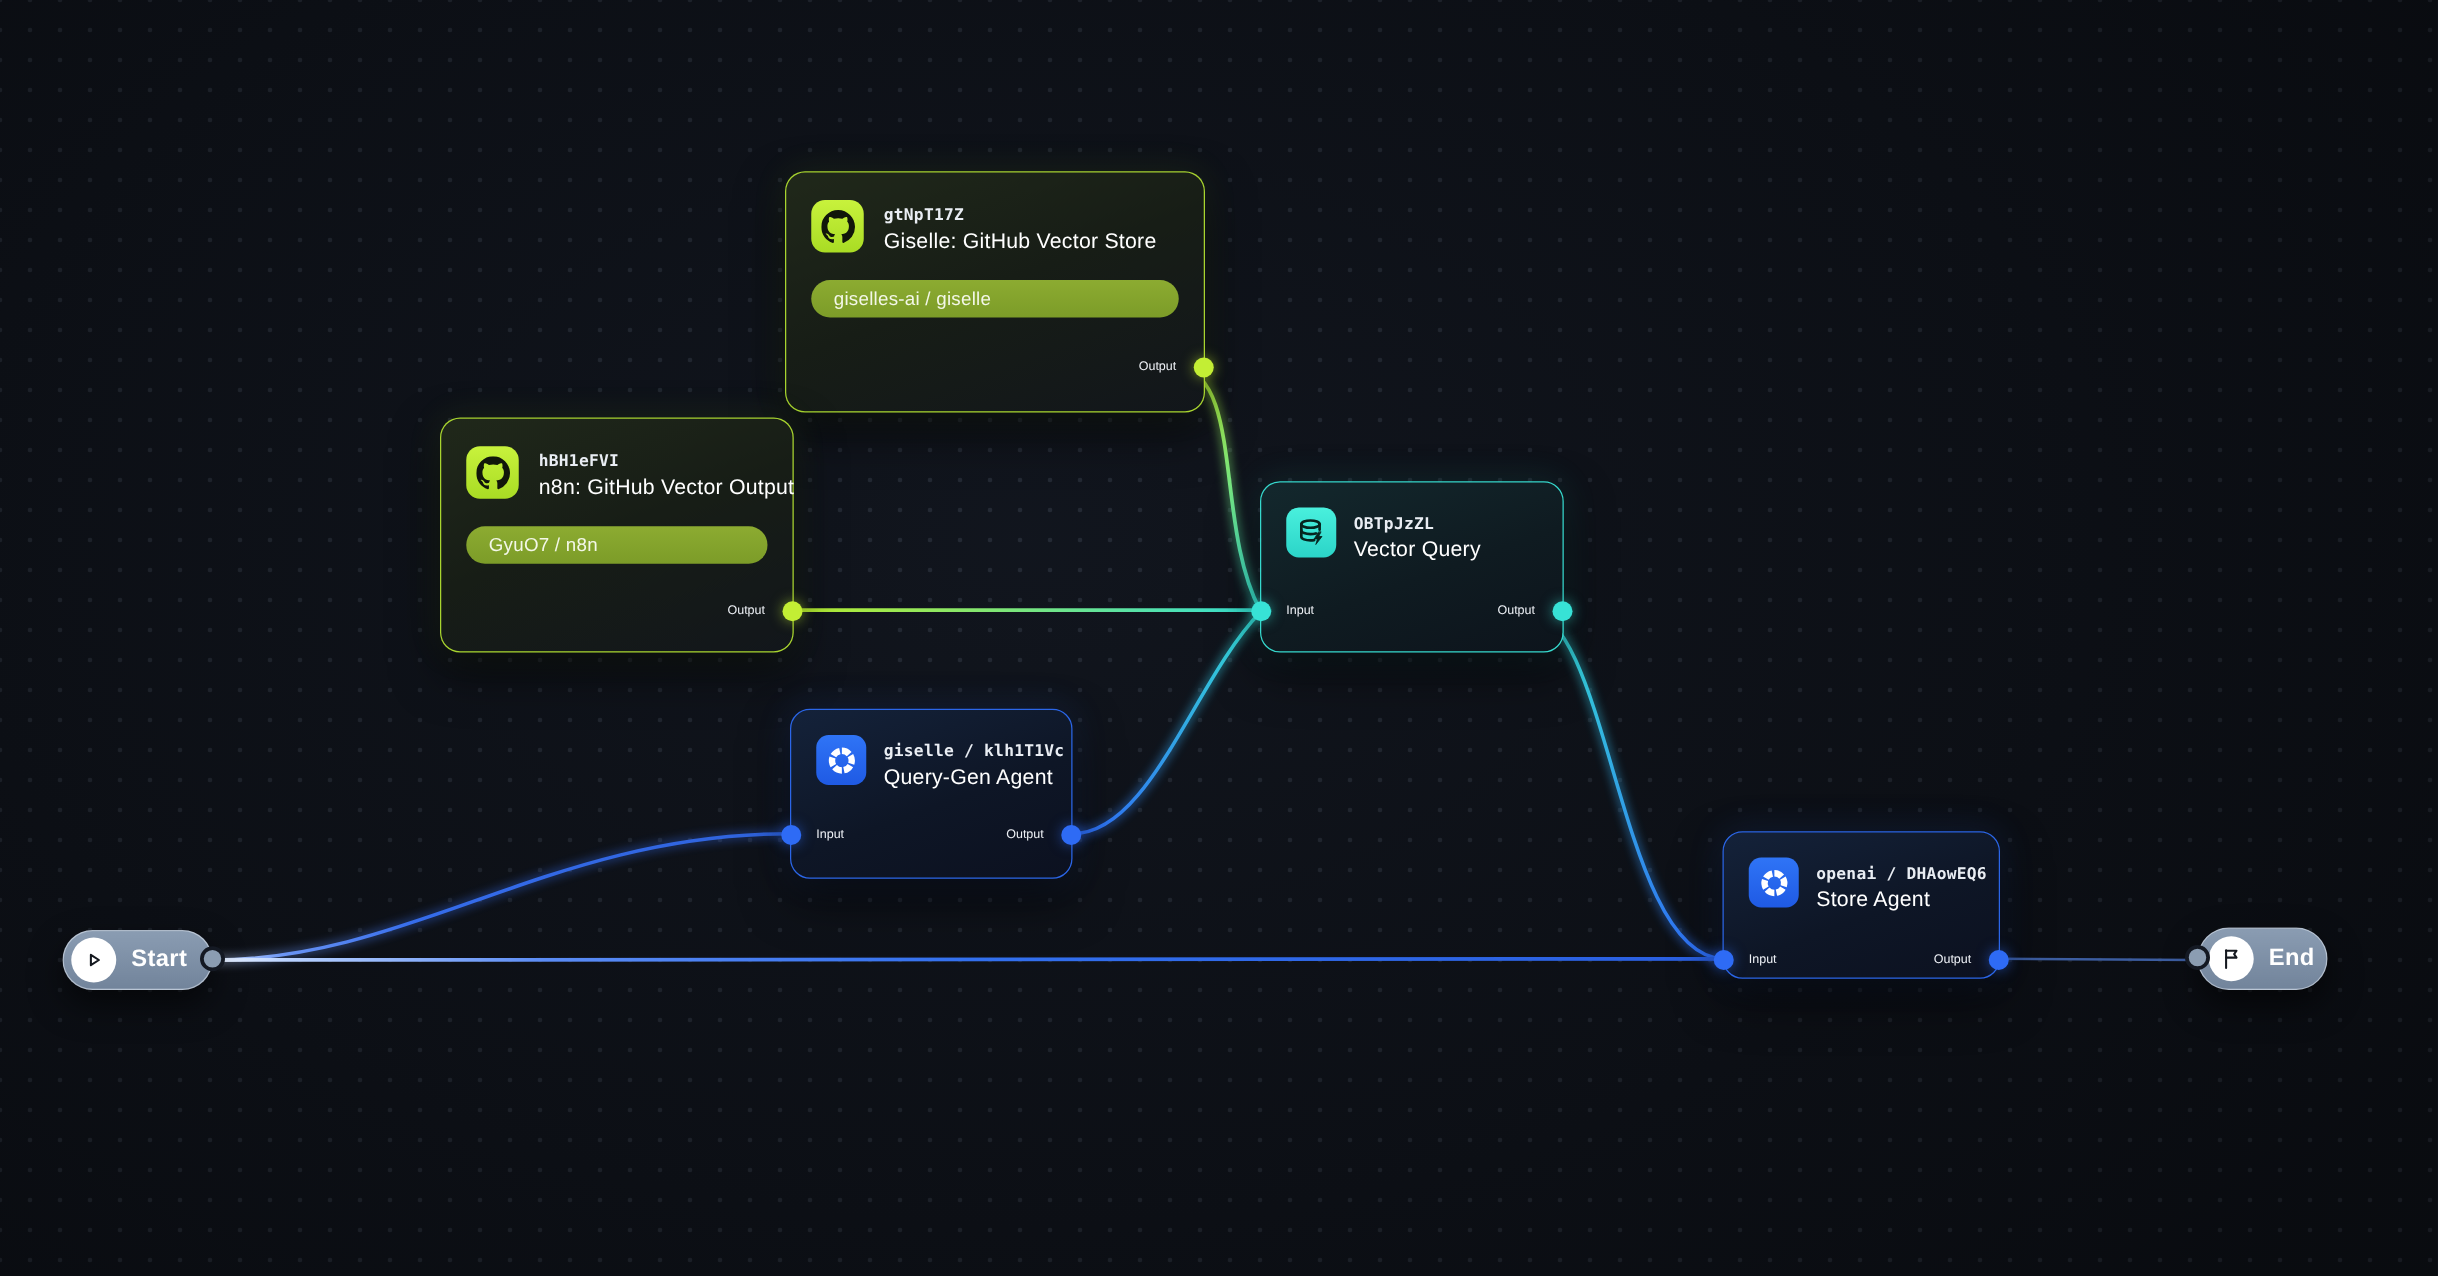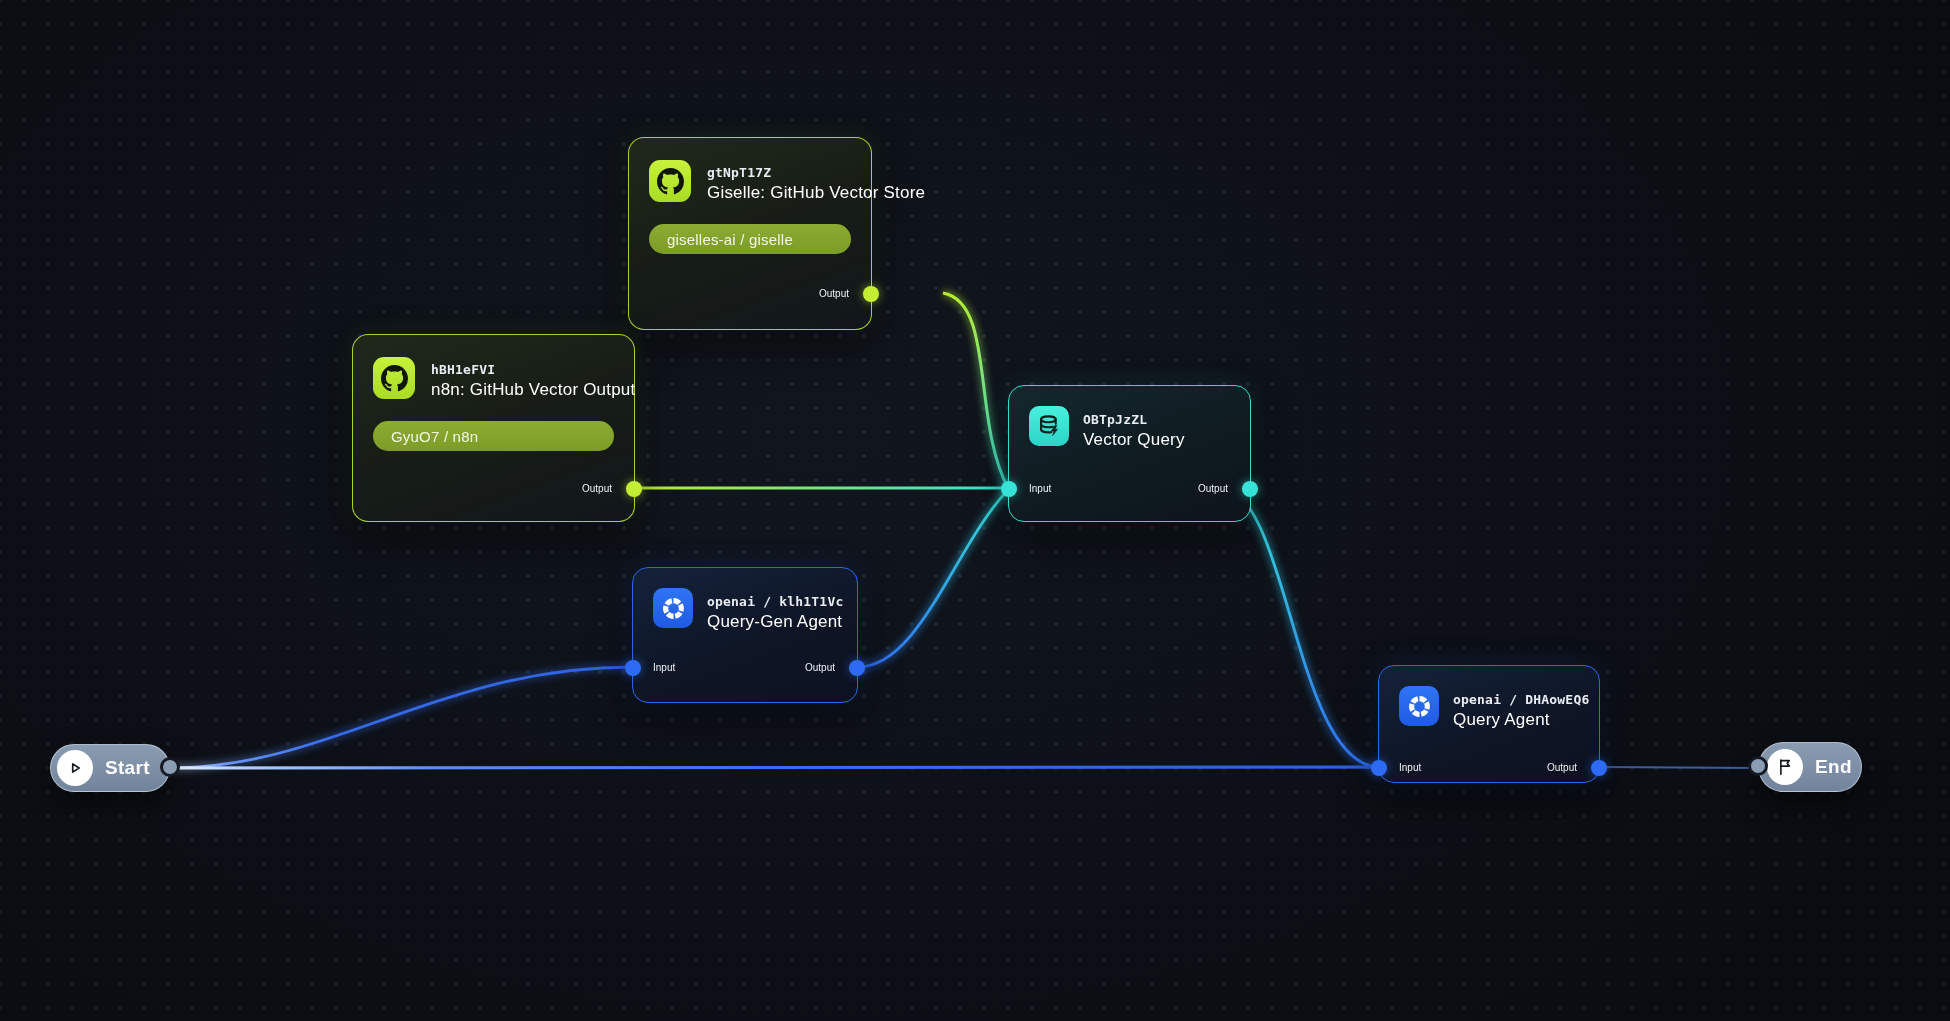--- a/index.html
+++ b/index.html
@@ -54,21 +54,21 @@
 
   .port-label{position:absolute;height:22px;line-height:22px;font-size:10px;color:#eef1f6;}
   .port-label.in{left:20px;}
   .port-label.out{right:22px;text-align:right;}
   .port{position:absolute;width:16px;height:16px;border-radius:50%;z-index:3;}
   .port.lime{background:#c3ee34;box-shadow:0 0 10px rgba(195,238,52,0.55);}
   .port.cyan{background:#37e2d6;box-shadow:0 0 10px rgba(55,226,214,0.55);}
   .port.blu{background:#2e6bf5;box-shadow:0 0 10px rgba(46,107,245,0.55);}
 
   
-  #node-giselle{left:628px;top:137px;width:244px;height:193px;}
+  #node-giselle{left:628px;top:137px;width:336px;height:193px;}
   #node-giselle .port-label.out{top:145px;}
   #node-giselle .port.lime{right:-8px;top:148px;}
   #node-n8n{left:352px;top:334px;width:283px;height:188px;}
   #node-n8n .port-label.out{top:143px;}
   #node-n8n .port.lime{right:-8px;top:146px;}
   #node-vq{left:1008px;top:385px;width:243px;height:137px;}
   #node-vq .port-label{top:92px;}
   #node-vq .port.in{left:-8px;top:95px;}
   #node-vq .port.out{right:-8px;top:95px;}
   #node-qg{left:632px;top:567px;width:226px;height:136px;}
@@ -211,21 +211,21 @@
         <g>
           <path d="M0,-10 A10,10 0 0 1 7.43,-6.69 L3.79,-3.41 A5.1,5.1 0 0 0 0,-5.1 Z"></path>
           <path transform="rotate(60)" d="M0,-10 A10,10 0 0 1 7.43,-6.69 L3.79,-3.41 A5.1,5.1 0 0 0 0,-5.1 Z"></path>
           <path transform="rotate(120)" d="M0,-10 A10,10 0 0 1 7.43,-6.69 L3.79,-3.41 A5.1,5.1 0 0 0 0,-5.1 Z"></path>
           <path transform="rotate(180)" d="M0,-10 A10,10 0 0 1 7.43,-6.69 L3.79,-3.41 A5.1,5.1 0 0 0 0,-5.1 Z"></path>
           <path transform="rotate(240)" d="M0,-10 A10,10 0 0 1 7.43,-6.69 L3.79,-3.41 A5.1,5.1 0 0 0 0,-5.1 Z"></path>
           <path transform="rotate(300)" d="M0,-10 A10,10 0 0 1 7.43,-6.69 L3.79,-3.41 A5.1,5.1 0 0 0 0,-5.1 Z"></path>
         </g>
       </svg>
     </div>
-    <div class="nid">openai / klh1T1Vc</div>
+    <div class="nid">giselle / klh1T1Vc</div>
     <div class="ntitle">Query-Gen Agent</div>
     <div class="port-label in">Input</div>
     <div class="port-label out">Output</div>
     <div class="port blu in"></div>
     <div class="port blu out"></div>
   </div>
 
   <div class="node blue" id="node-ans">
     <div class="icon-tile">
       <svg viewBox="-12 -12 24 24" width="25" height="25" fill="#ffffff">
@@ -233,21 +233,21 @@
           <path d="M0,-10 A10,10 0 0 1 7.43,-6.69 L3.79,-3.41 A5.1,5.1 0 0 0 0,-5.1 Z"></path>
           <path transform="rotate(60)" d="M0,-10 A10,10 0 0 1 7.43,-6.69 L3.79,-3.41 A5.1,5.1 0 0 0 0,-5.1 Z"></path>
           <path transform="rotate(120)" d="M0,-10 A10,10 0 0 1 7.43,-6.69 L3.79,-3.41 A5.1,5.1 0 0 0 0,-5.1 Z"></path>
           <path transform="rotate(180)" d="M0,-10 A10,10 0 0 1 7.43,-6.69 L3.79,-3.41 A5.1,5.1 0 0 0 0,-5.1 Z"></path>
           <path transform="rotate(240)" d="M0,-10 A10,10 0 0 1 7.43,-6.69 L3.79,-3.41 A5.1,5.1 0 0 0 0,-5.1 Z"></path>
           <path transform="rotate(300)" d="M0,-10 A10,10 0 0 1 7.43,-6.69 L3.79,-3.41 A5.1,5.1 0 0 0 0,-5.1 Z"></path>
         </g>
       </svg>
     </div>
     <div class="nid">openai / DHAowEQ6</div>
-    <div class="ntitle">Query Agent</div>
+    <div class="ntitle">Store Agent</div>
     <div class="port-label in">Input</div>
     <div class="port-label out">Output</div>
     <div class="port blu in"></div>
     <div class="port blu out"></div>
   </div>
 
   <div class="pill" id="pill-start">
     <div class="pcircle">
       <svg viewBox="0 0 24 24" width="22" height="22" fill="none" stroke="#14181f" stroke-width="1.8" stroke-linejoin="round">
           <path d="M9.5,7.5 L16.5,12 L9.5,16.5 Z"></path>

